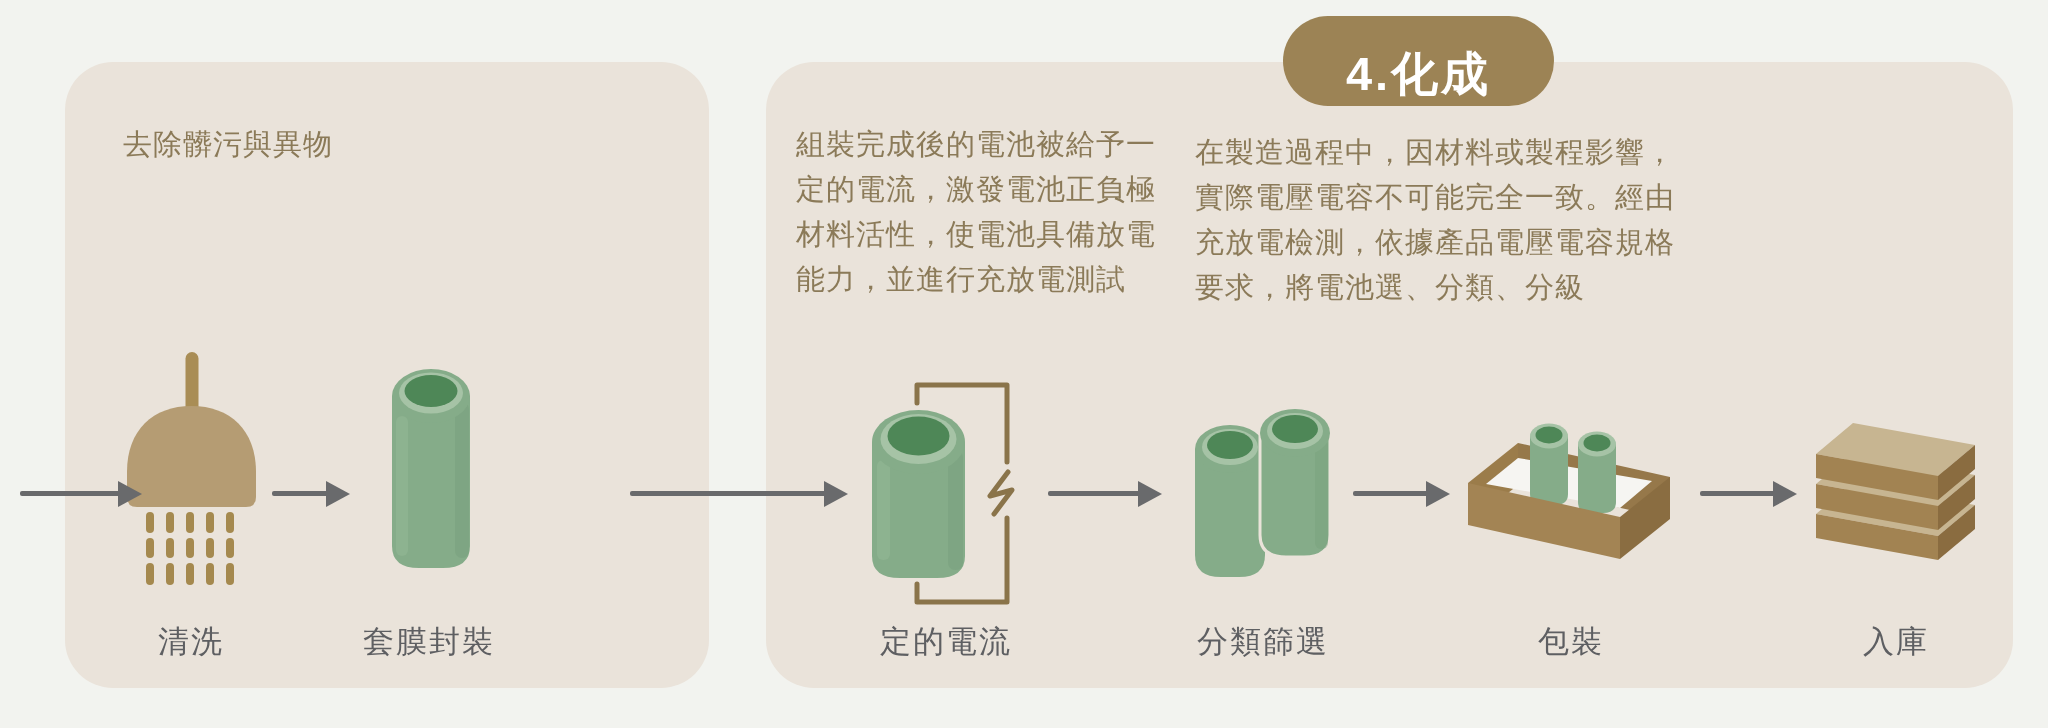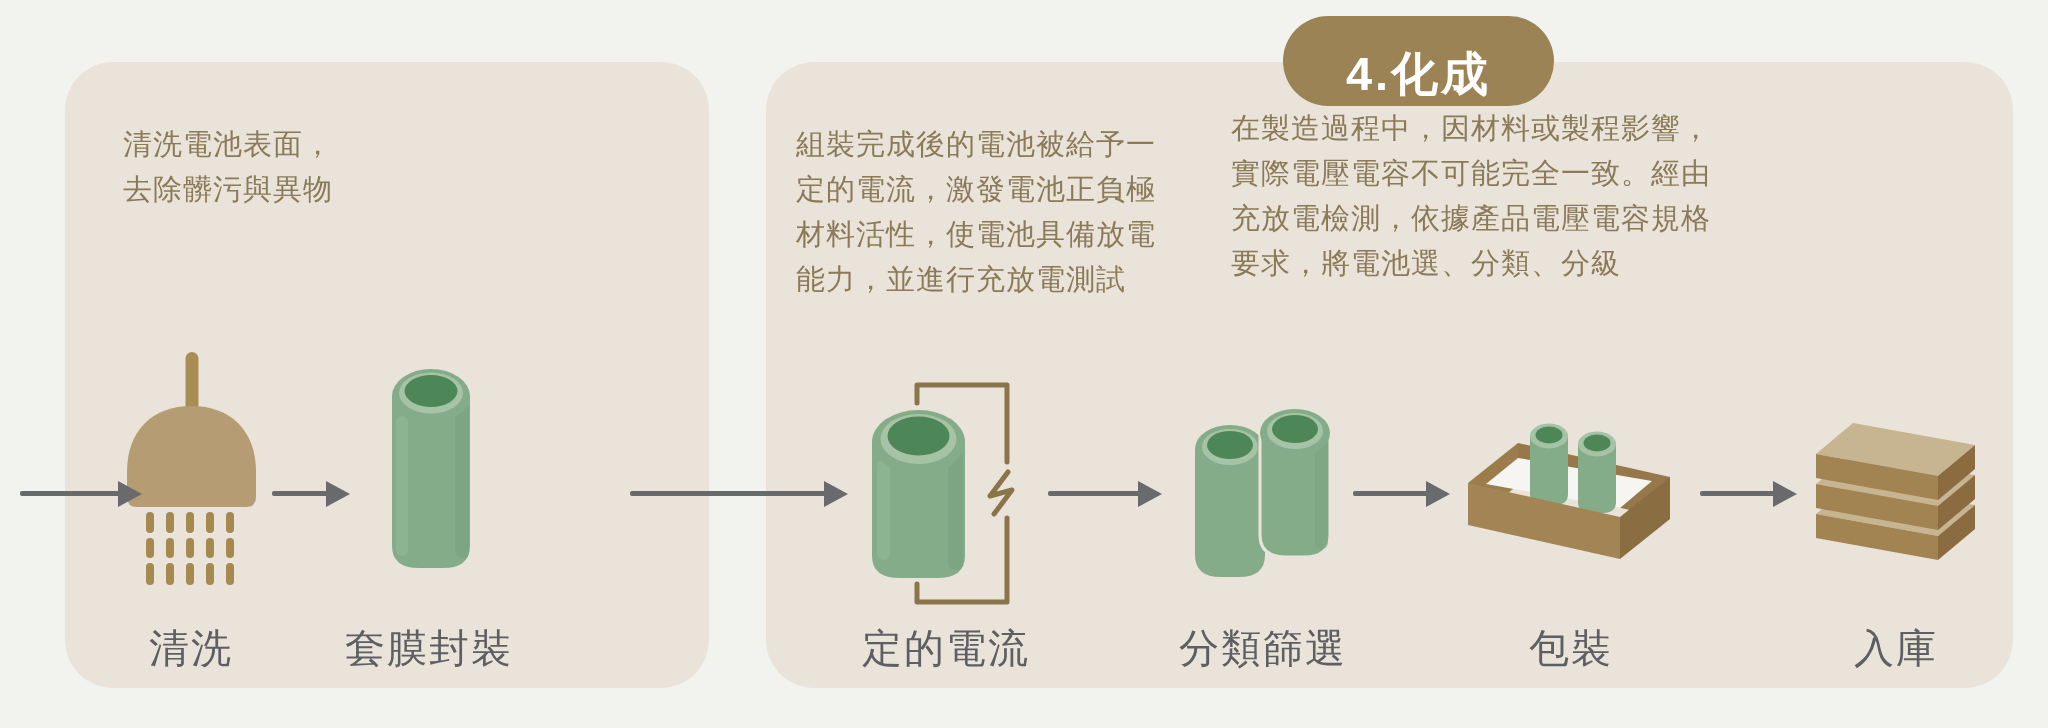--- a/index.html
+++ b/index.html
@@ -13,43 +13,42 @@
   #panel-formation{left:766px;top:62px;width:1247px;height:626px;}
   .badge{
     position:absolute;left:1283px;top:16px;width:271px;height:90px;
     background:var(--badge-bg);border-radius:45px;color:var(--badge-text);
     font-size:47px;font-weight:600;letter-spacing:3px;
     display:flex;align-items:flex-end;justify-content:center;z-index:5;
   }
   .desc{position:absolute;font-size:29px;line-height:45px;color:var(--desc-text);letter-spacing:1px;z-index:2;}
   #desc-cleaning{left:123px;top:122px;}
   #desc-formation-a{left:796px;top:122px;}
-  #desc-formation-b{left:1195px;top:106px;margin-left:36px;}
+  #desc-formation-b{left:1195px;top:130px;}
   .step-label{
     position:absolute;top:621px;width:240px;text-align:center;
-    font-size:40px;color:var(--label-text);letter-spacing:2px;z-index:2;
+    font-size:31px;color:var(--label-text);letter-spacing:2px;z-index:2;
   }
   .arrow{position:absolute;top:481px;height:26px;z-index:3;}
   .arrow .shaft{position:absolute;left:0;right:18px;top:10px;height:5px;background:var(--arrow);border-radius:2px;}
   .arrow .head{position:absolute;right:0;top:0;width:0;height:0;
     border-left:24px solid var(--arrow);border-top:13px solid transparent;border-bottom:13px solid transparent;}
   .icon{position:absolute;z-index:2;}
 </style>
 </head>
 <body>
 
 <div class="panel" id="panel-cleaning"></div>
 <div class="panel" id="panel-formation"></div>
 
 <div class="badge">
   <span>4.化成</span>
 </div>
 
 <div class="desc" id="desc-cleaning">
-  <div>清洗電池表面，</div>
   <div>去除髒污與異物</div>
 </div>
 <div class="desc" id="desc-formation-a">
   <div>組裝完成後的電池被給予一</div>
   <div>定的電流，激發電池正負極</div>
   <div>材料活性，使電池具備放電</div>
   <div>能力，並進行充放電測試</div>
 </div>
 <div class="desc" id="desc-formation-b">
   <div>在製造過程中，因材料或製程影響，</div>

